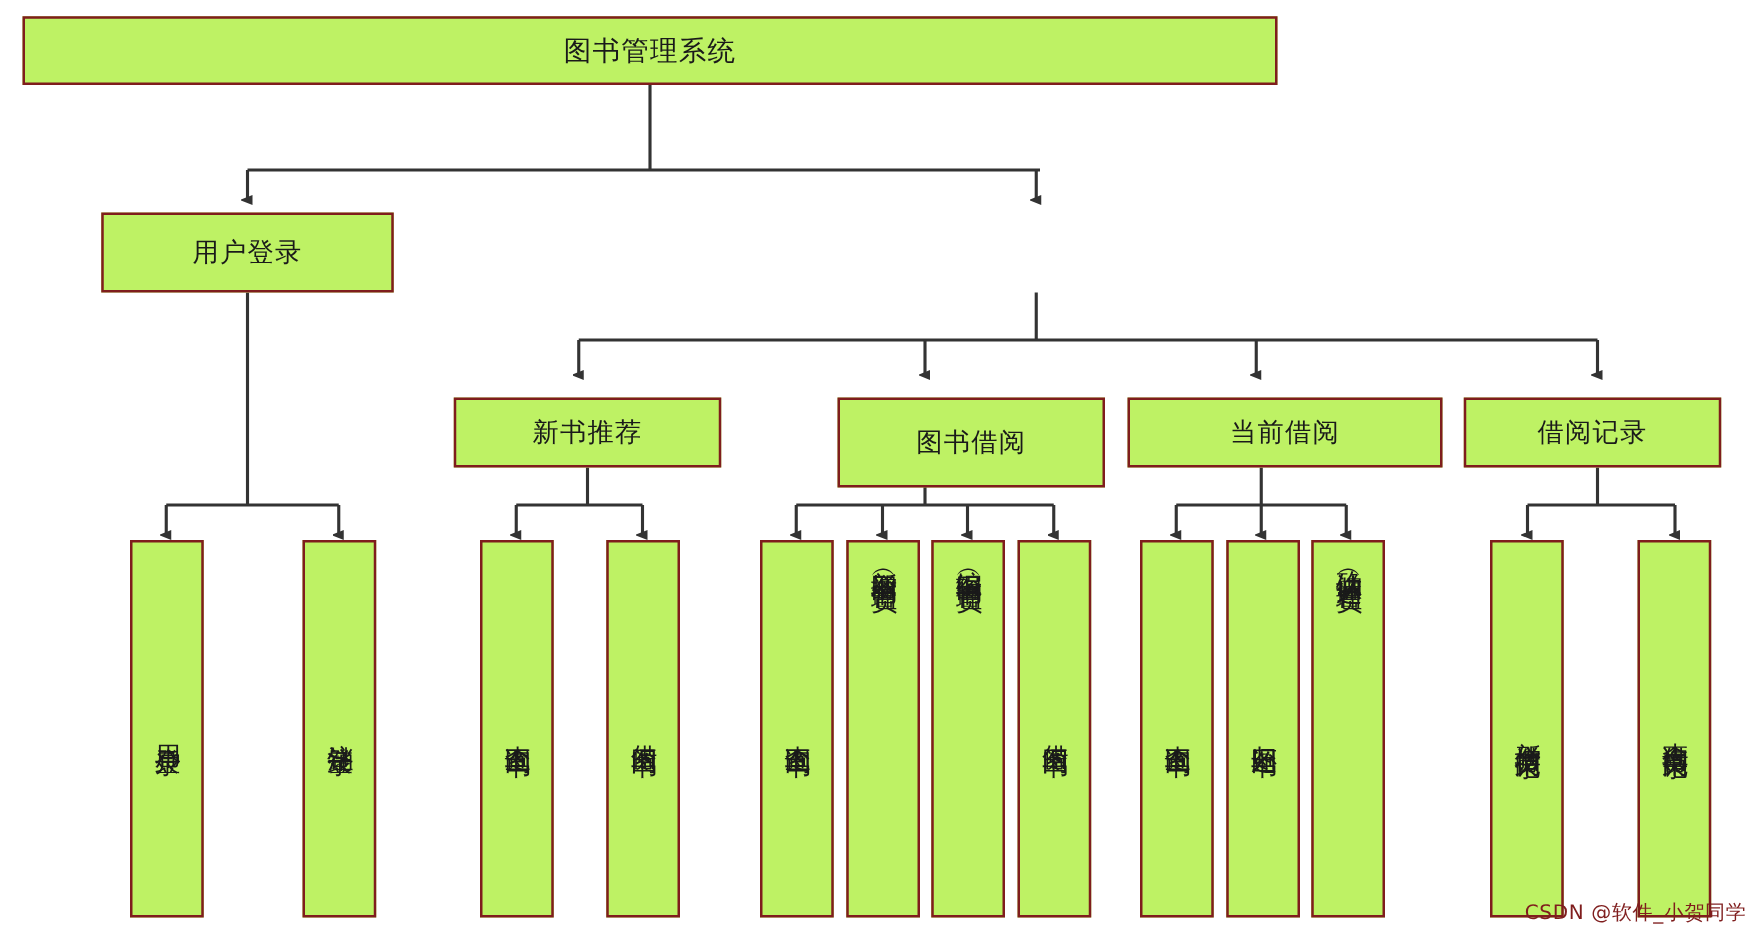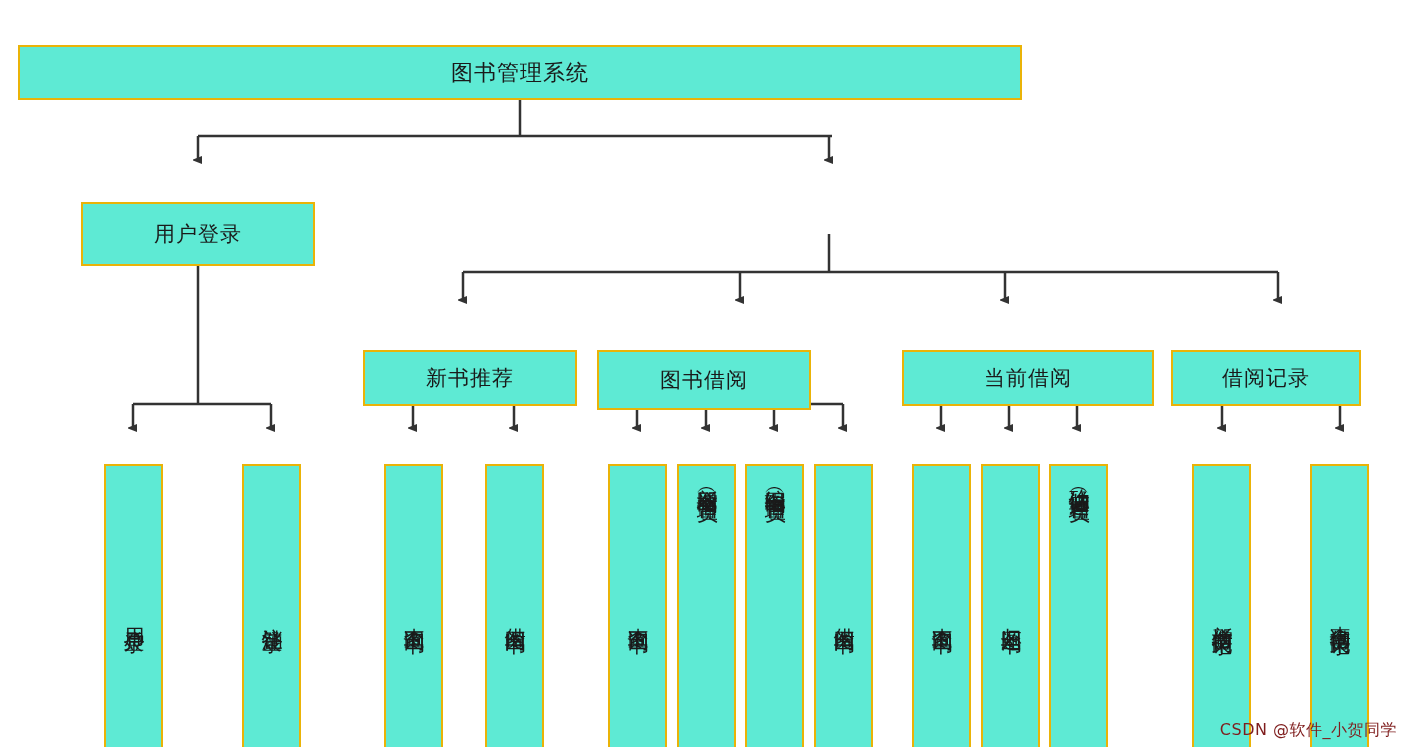--- a/index.html
+++ b/index.html
@@ -8,27 +8,26 @@
     background:#ffffff;
     font-family:"DejaVu Sans","Liberation Sans",sans-serif;
     overflow:hidden;
   }
   #canvas{position:relative;width:1405px;height:747px;}
   svg#wires{position:absolute;left:0;top:0;width:1405px;height:747px;pointer-events:none;}
 
   .node{
     position:absolute;
     box-sizing:border-box;
-    border:2px solid #eab308;
-    background:#5eead4;
+    border:2px solid #7f1d1d;
+    background:#bef264;
     display:flex;
     align-items:center;
     justify-content:center;
     color:#1a1a1a;
-    margin-top:32px;
   }
   .node.h{ 
     font-size:21px;
     letter-spacing:1px;
   }
   .node.root{font-size:22px;}
   .node.v{ 
     align-items:flex-start;
     justify-content:center;
     padding-top:6px;
@@ -112,27 +111,27 @@
     <span>图书管理系统</span>
   </div>
 
   <div class="node h" style="left:81px;top:170px;width:234px;height:64px;">
     <span>用户登录</span>
   </div>
 
   <div class="node h" style="left:363px;top:318px;width:214px;height:56px;">
     <span>新书推荐</span>
   </div>
-  <div class="node h" style="left:597px;top:318px;width:214px;height:60px;">
+  <div class="node h" style="left:670px;top:318px;width:214px;height:72px;">
     <span>图书借阅</span>
   </div>
   <div class="node h" style="left:902px;top:318px;width:252px;height:56px;">
     <span>当前借阅</span>
   </div>
-  <div class="node h" style="left:1171px;top:318px;width:190px;height:56px;">
+  <div class="node h" style="left:1171px;top:318px;width:206px;height:56px;">
     <span>借阅记录</span>
   </div>
 
   <div class="node v mid" style="left:104px;top:432px;width:59px;height:302px;">
     <span class="vtext">用户登录</span>
   </div>
   <div class="node v mid" style="left:242px;top:432px;width:59px;height:302px;">
     <span class="vtext">注销登录</span>
   </div>
 

